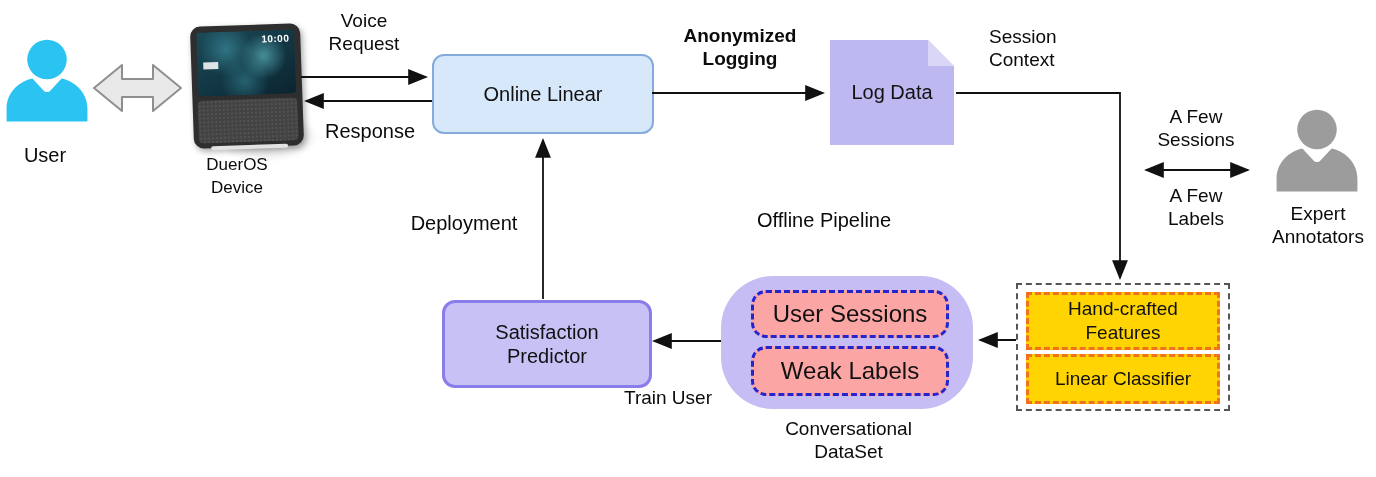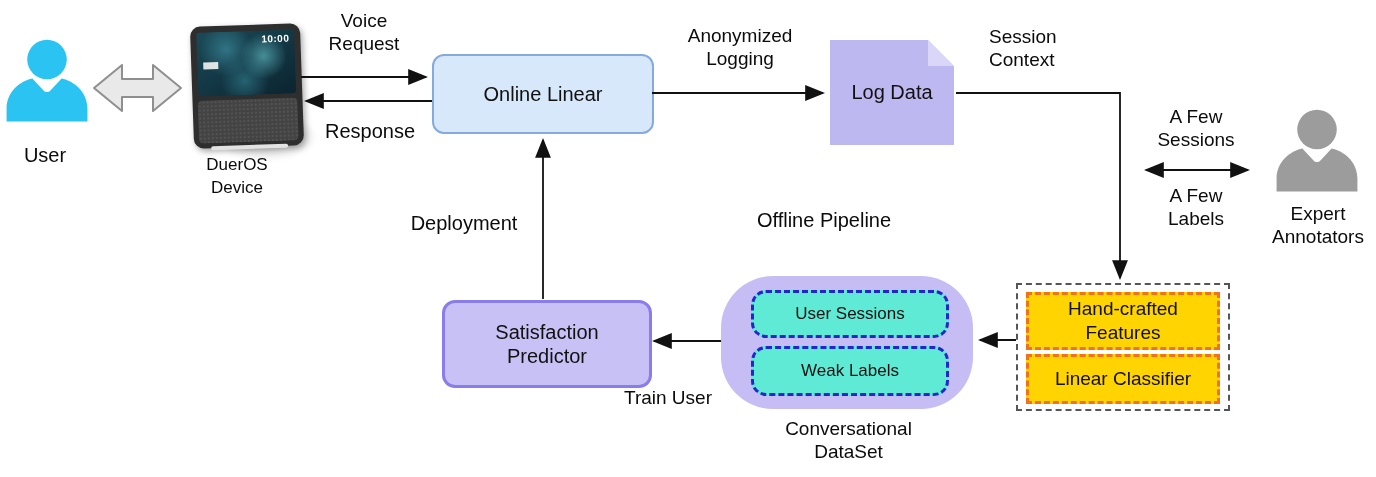--- a/index.html
+++ b/index.html
@@ -49,36 +49,36 @@
     clip-path:polygon(0 0, 79% 0, 100% 25%, 100% 100%, 0 100%);}
   .logdata .fold{position:absolute;right:0;top:0;width:26px;height:26px;background:#dad6f8;
     clip-path:polygon(0 0, 100% 100%, 0 100%);}
   .logdata .txt{position:absolute;inset:0;display:flex;align-items:center;justify-content:center;
     font-size:20px;}
   .predictor{left:442px;top:300px;width:204px;height:82px;background:#c7c1f6;
     border:3px solid #8b7ceb;border-radius:13px;}
   .dataset-container{position:absolute;left:721px;top:276px;width:252px;height:133px;
     background:#c5bdf3;border-radius:52px;}
   .dataset-item{position:absolute;display:flex;align-items:center;justify-content:center;
-    background:#5eead4;border:3px dashed #2525ce;border-radius:15px;font-size:17px;}
+    background:#fca5a5;border:3px dashed #2525ce;border-radius:15px;font-size:24px;}
   .us-box{left:751px;top:290px;width:192px;height:42px;}
   .wl-box{left:751px;top:346px;width:192px;height:44px;}
   .annot-box{position:absolute;left:1016px;top:283px;width:210px;height:124px;
     background:#ffffff;border:2px dashed #555;}
   .feature{position:absolute;display:flex;align-items:center;justify-content:center;
     background:#ffd400;border:3px dashed #f2711c;font-size:19px;line-height:24px;text-align:center;}
   .feat1{left:1026px;top:292px;width:188px;height:52px;}
   .feat2{left:1026px;top:354px;width:188px;height:44px;}
 
   
   .l-user{left:0px;top:144px;width:90px;font-size:20px;}
   .l-device{left:182px;top:153px;width:110px;font-size:17px;}
   .l-voice{left:314px;top:9px;width:100px;}
   .l-response{left:312px;top:120px;width:116px;font-size:20px;}
-  .l-anon{left:675px;top:24px;width:130px;}
+  .l-anon{left:675px;top:24px;width:130px;font-weight:bold;}
   .l-session{left:989px;top:25px;width:110px;text-align:left;}
   .l-fewsessions{left:1140px;top:105px;width:112px;}
   .l-fewlabels{left:1148px;top:184px;width:96px;}
   .l-expert{left:1260px;top:202px;width:116px;}
   .l-conv{left:771px;top:417px;width:155px;}
   .l-train{left:616px;top:386px;width:104px;font-size:19px;}
   .l-deploy{left:402px;top:212px;width:124px;font-size:20px;}
   .l-offline{left:742px;top:209px;width:164px;font-size:20px;}
 
   .edges{position:absolute;left:0;top:0;width:1376px;height:477px;pointer-events:none;}

